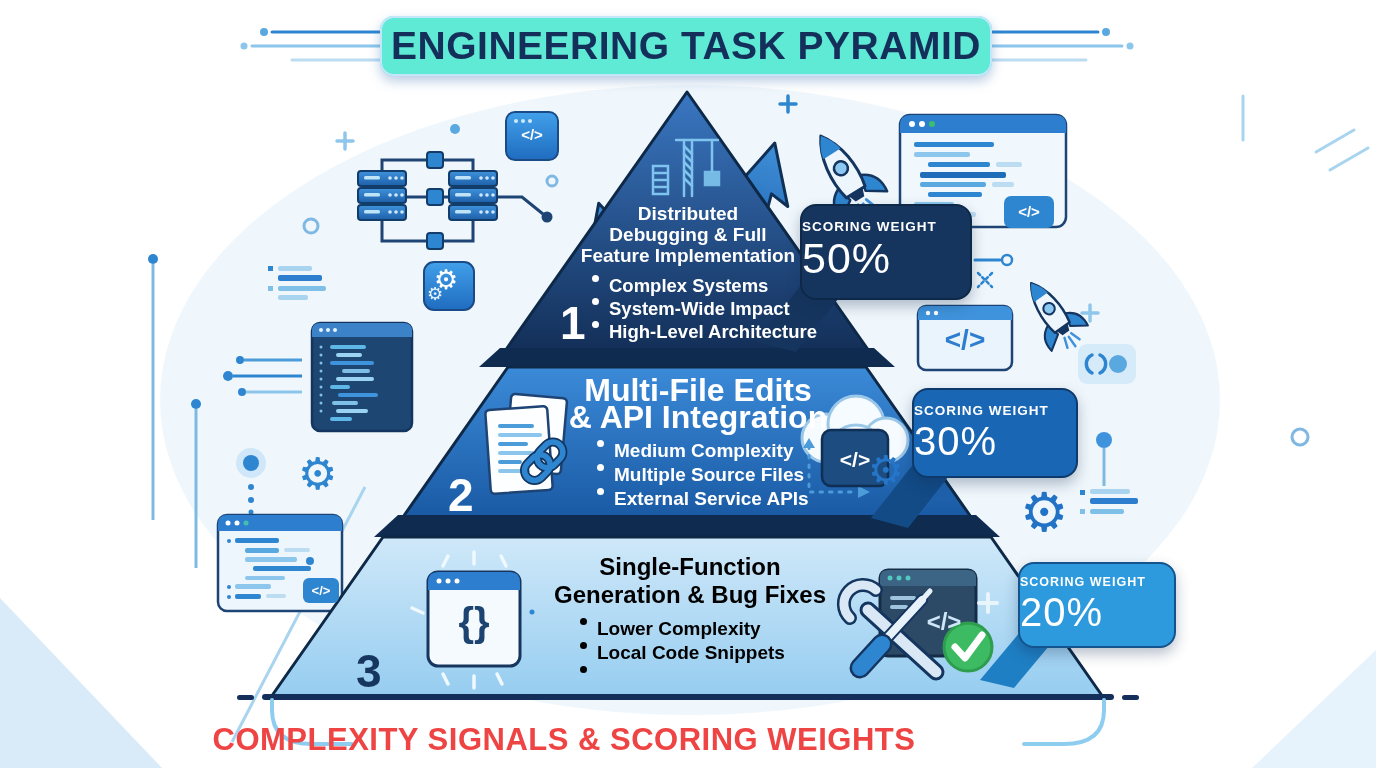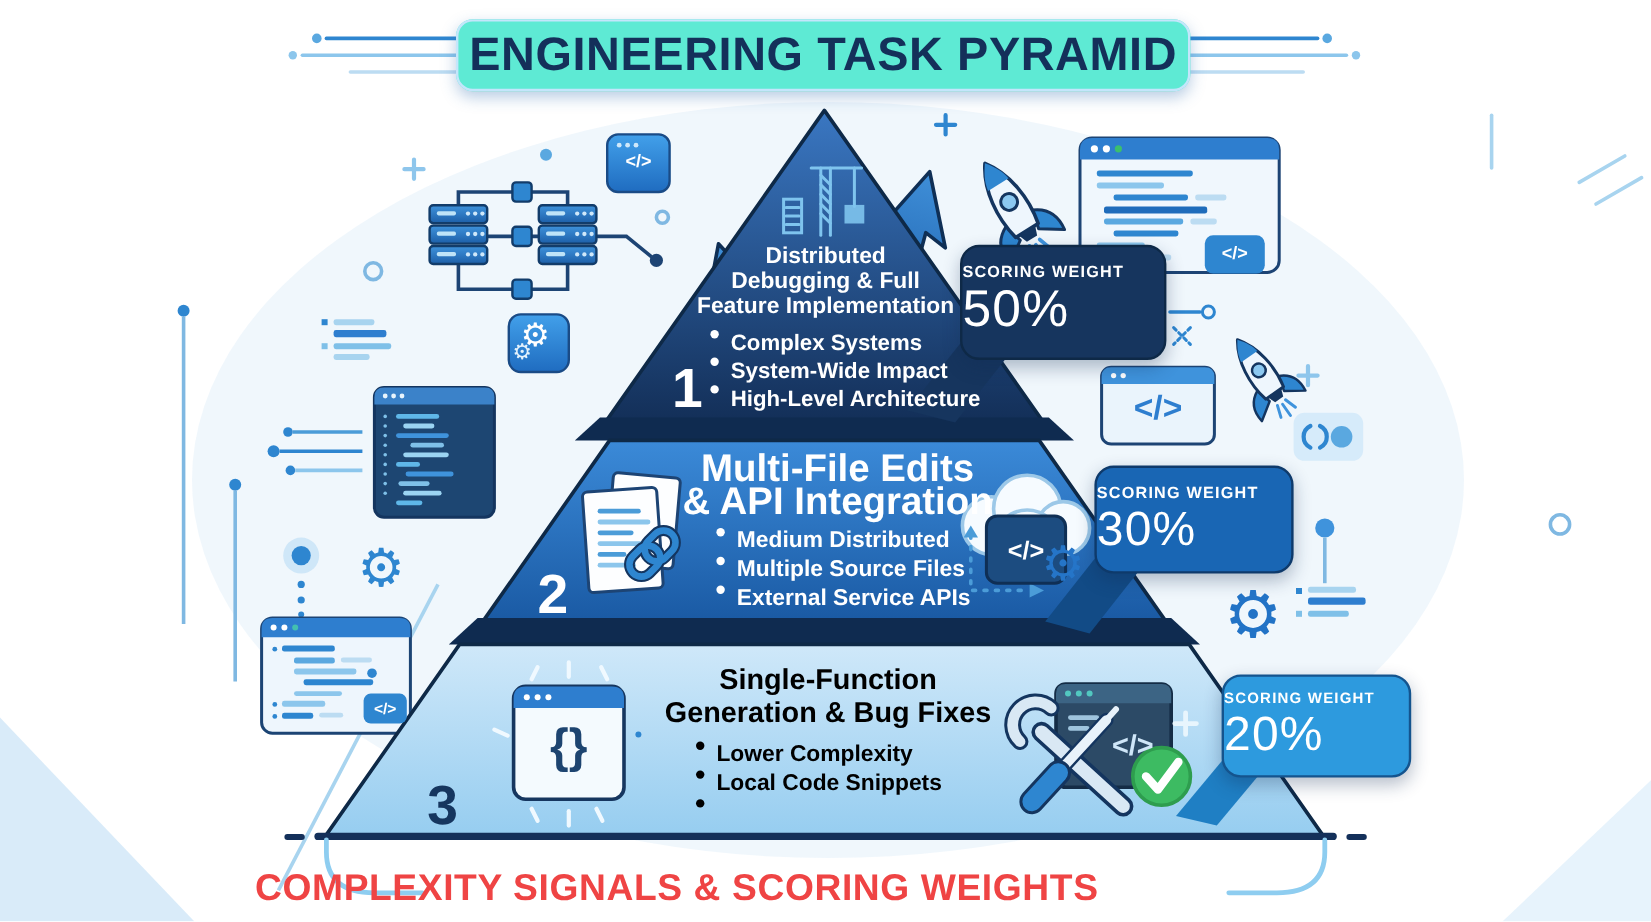--- a/index.html
+++ b/index.html
@@ -485,21 +485,21 @@
         </div>
   </div>
 </div>
 
 <div class="abs tier-txt t2">
   <div class="tl">Multi-File Edits</div>
   <div class="tl">&amp; API Integration</div>
   <div class="bullets">
     <div class="bullet">
           <span class="dot"></span>
-          <span>Medium Distributed</span>
+          <span>Medium Complexity</span>
         </div>
     <div class="bullet">
           <span class="dot"></span>
           <span>Multiple Source Files</span>
         </div>
     <div class="bullet">
           <span class="dot"></span>
           <span>External Service APIs</span>
         </div>
   </div>

